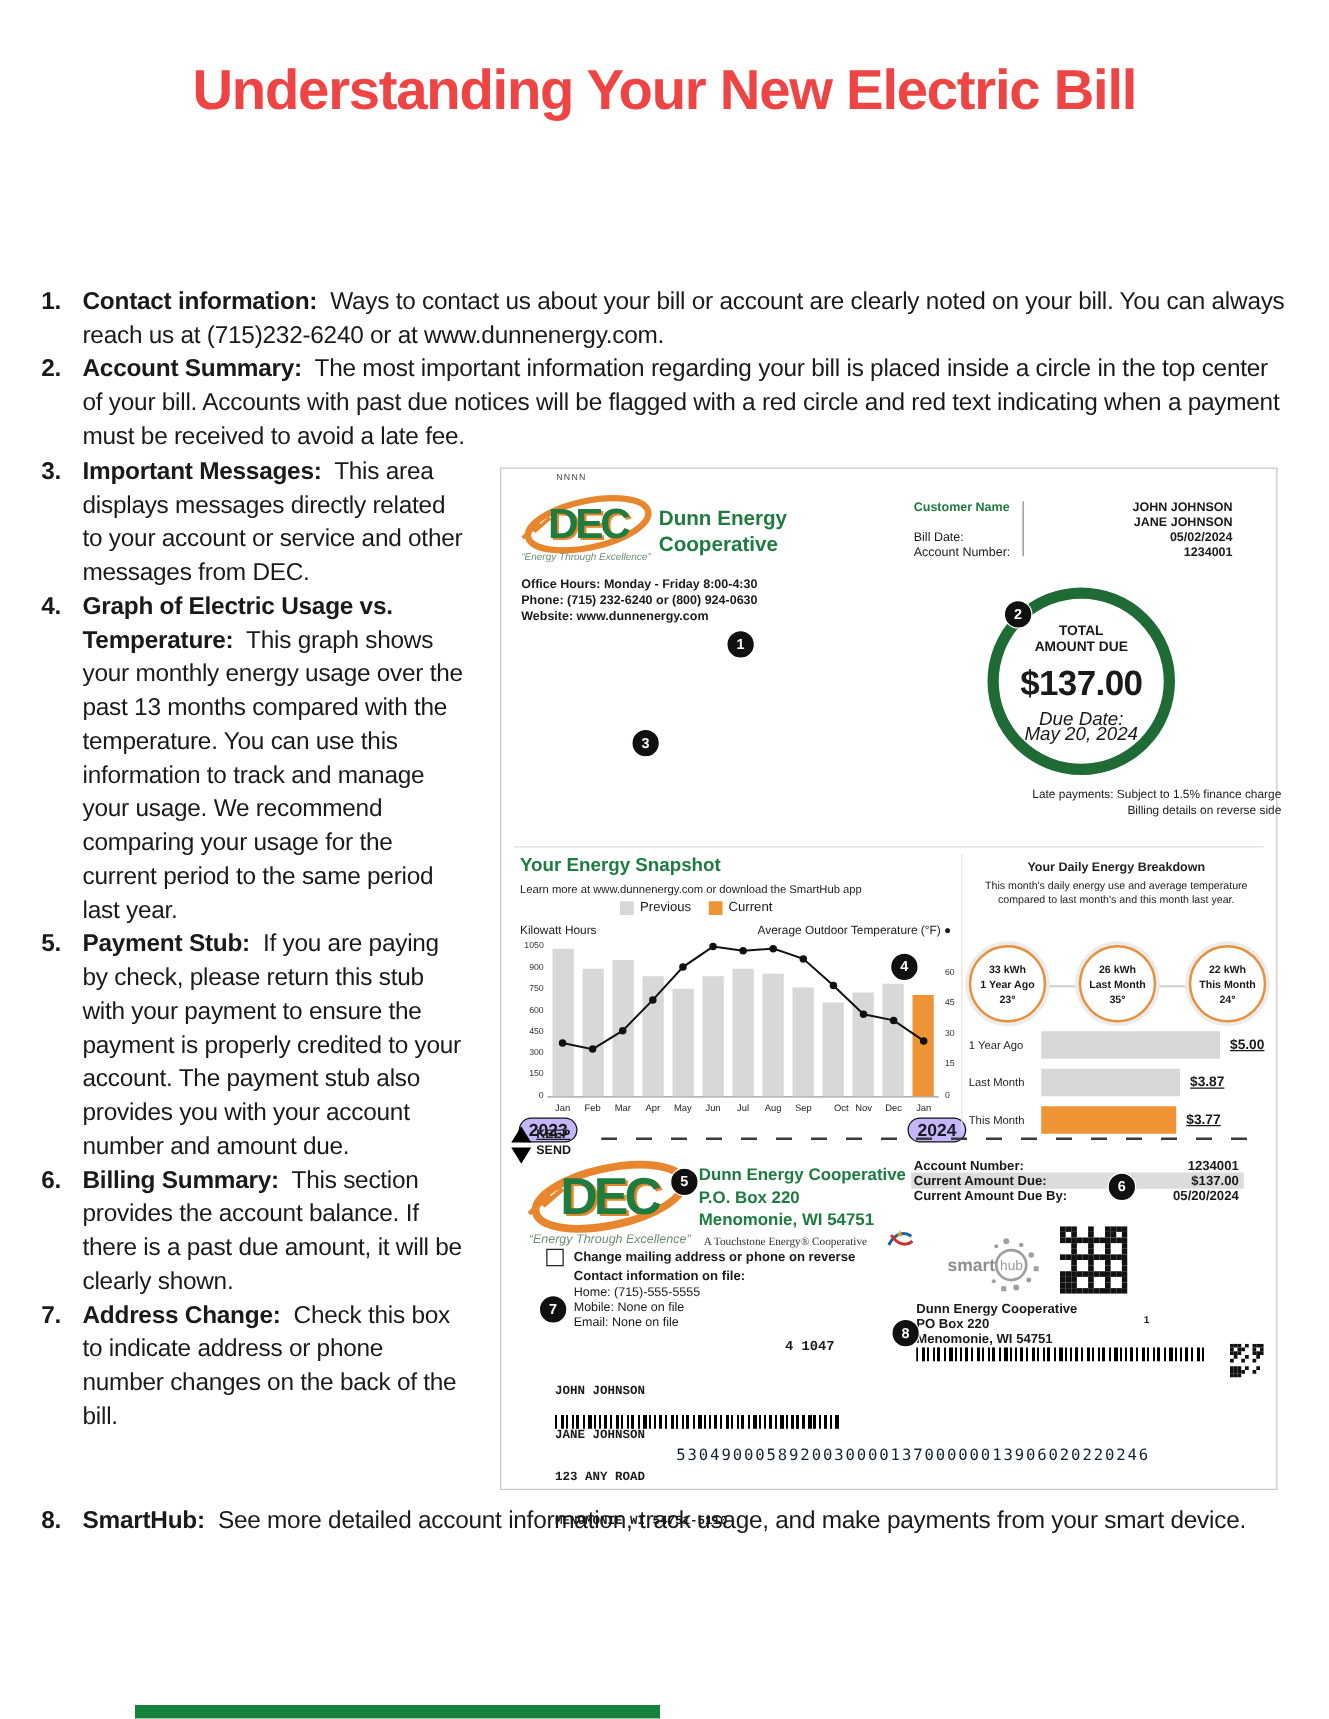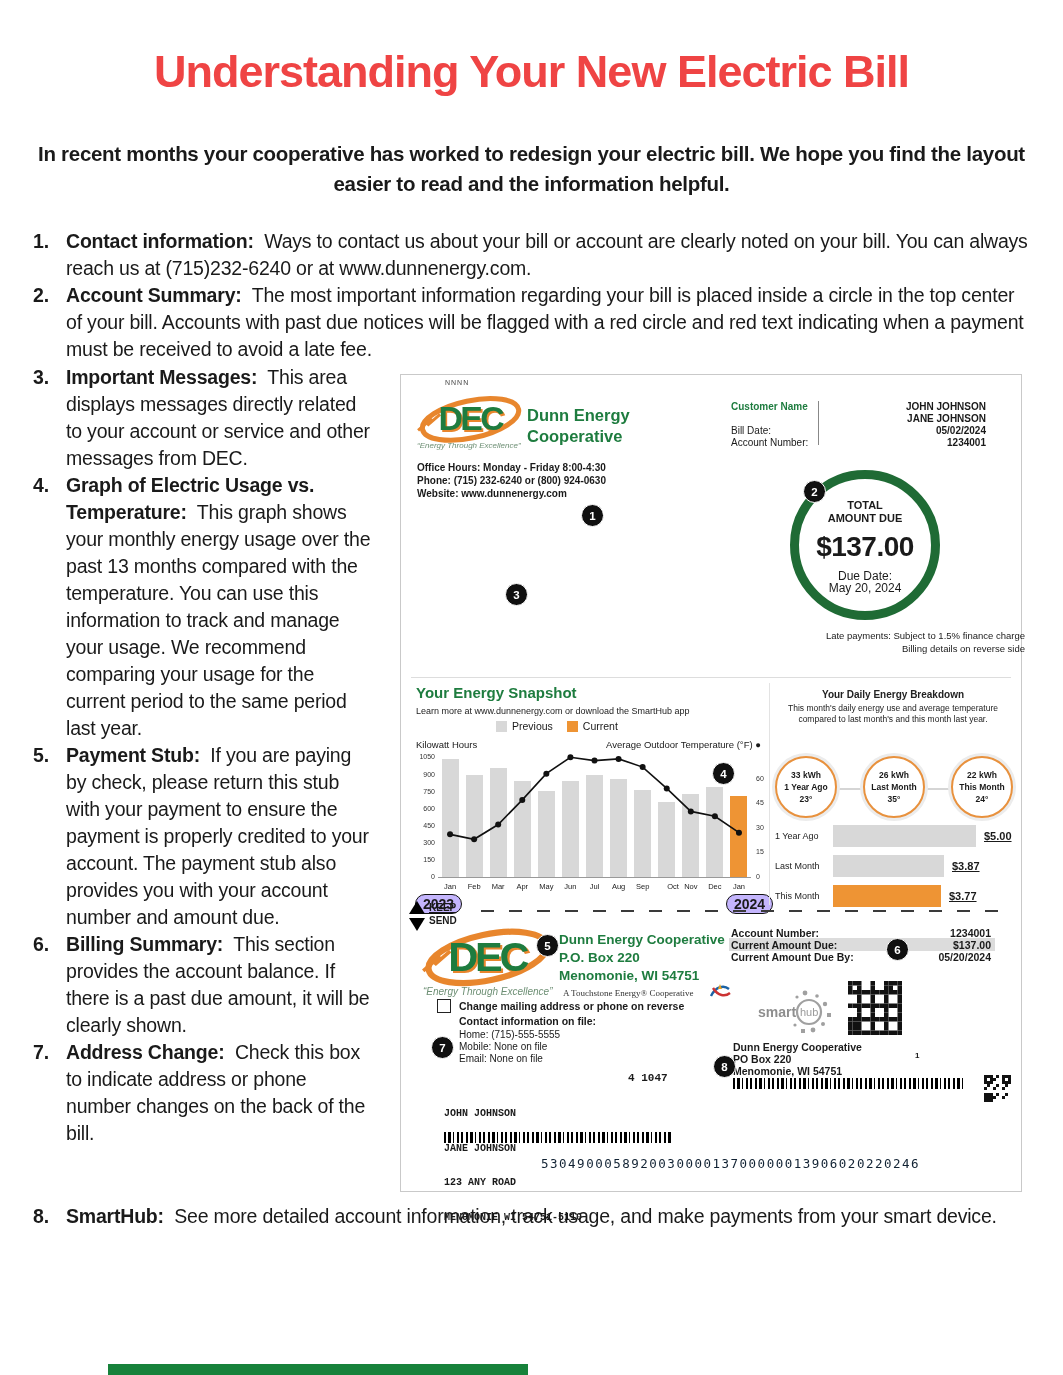--- a/index.html
+++ b/index.html
@@ -36,21 +36,21 @@
   .custlbl{left:330px;top:26px;font-size:10px;line-height:12px;}
   .custlbl .cn{color:#1E7C3F;font-weight:bold;}
   .custdiv{left:417px;top:26px;width:1px;height:44px;background:#888;}
   .custval{left:435px;top:26px;width:150px;text-align:right;font-size:10px;font-weight:bold;line-height:12px;}
 
   
   .due-circle{left:389px;top:95px;width:132px;height:132px;border:9px solid #1F6B35;border-radius:50%;
               background:#fff;text-align:center;}
   .due-circle .t{margin-top:20px;font-size:11px;font-weight:bold;line-height:13px;}
   .due-circle .amt{margin-top:6px;font-size:28px;font-weight:bold;letter-spacing:-0.5px;}
-  .due-circle .dd{margin-top:7px;font-size:12px;line-height:12px;}
+  .due-circle .dd{margin-top:7px;font-size:15px;line-height:12px;font-style:italic;}
   .late{left:304px;top:254px;width:320px;text-align:right;font-size:9.5px;line-height:13px;}
   .billhr{left:10px;top:302px;width:600px;height:1px;background:#ddd;}
 
   
   .snap-title{left:15px;top:309px;font-size:15px;font-weight:bold;color:#1E7C3F;}
   .snap-sub{left:15px;top:331px;font-size:9px;color:#222;}
   .legend{left:95px;top:345px;display:flex;gap:14px;font-size:10.5px;}
   .legend-item{display:flex;align-items:center;gap:5px;}
   .swatch{width:11px;height:11px;display:inline-block;}
   .axisrow{left:15px;top:364px;width:345px;font-size:9.5px;display:flex;justify-content:space-between;}
@@ -114,21 +114,20 @@
   .ocr{left:140px;top:781px;font-family:"DejaVu Sans Mono",monospace;font-size:12.5px;letter-spacing:1.5px;color:#123;}
 
   .green-bar{position:absolute;left:108px;top:1364px;width:420px;height:11px;background:#17823B;}
 </style>
 </head>
 <body>
 
 <div class="page">
 
   <div class="title">Understanding Your New Electric Bill</div>
-  <div class="intro">In recent months your cooperative has worked to redesign your electric bill. We hope you find the layout easier to read and the information helpful.</div>
 
   <ol class="plist" id="list-top">
       <li>
         <span class="num">1.</span>
         <div class="body"><b>Contact information:</b>&nbsp; Ways to contact us about your bill or account are clearly noted on your bill. You can always reach us at (715)232-6240 or at www.dunnenergy.com.</div>
       </li>
       <li>
         <span class="num">2.</span>
         <div class="body"><b>Account Summary:</b>&nbsp; The most important information regarding your bill is placed inside a circle in the top center of your bill. Accounts with past due notices will be flagged with a red circle and red text indicating when a payment must be received to avoid a late fee.</div>
       </li>

